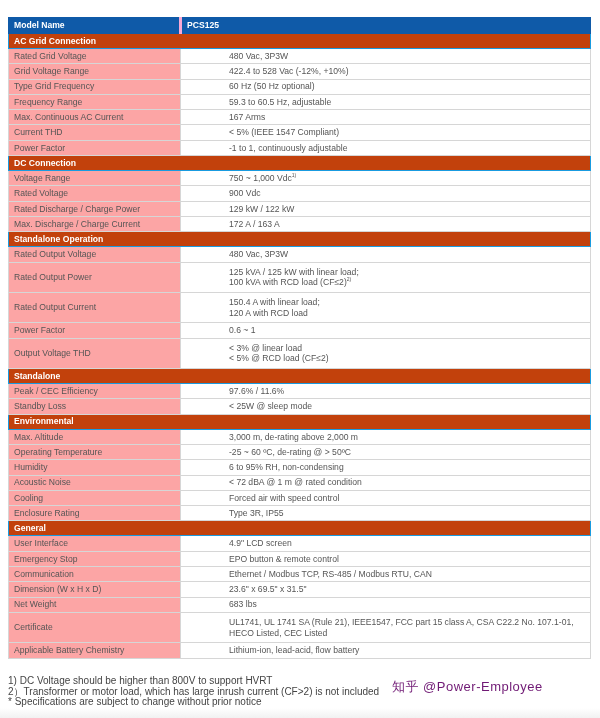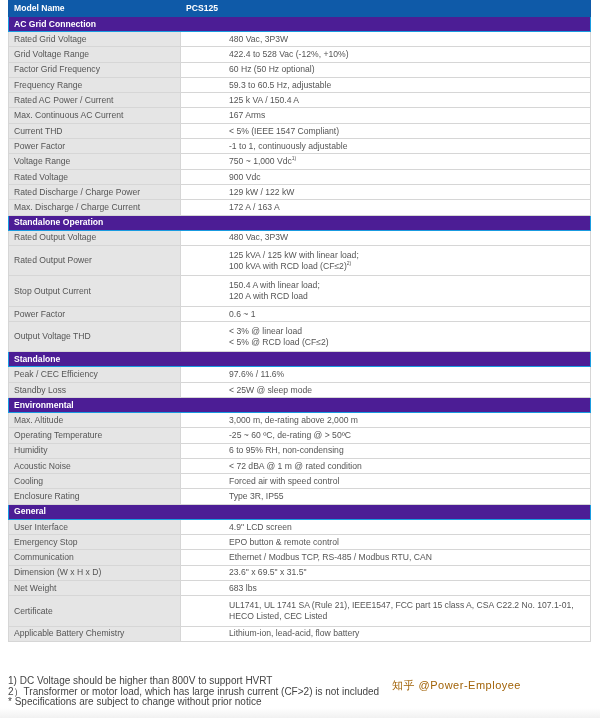--- a/index.html
+++ b/index.html
@@ -1,31 +1,31 @@
 <!DOCTYPE html>
 <html><head>
 <meta charset="utf-8">
 <style>
   html, body { margin: 0; padding: 0; background: #ffffff; }
   body { width: 600px; height: 718px; position: relative; overflow: hidden;
          font-family: "Liberation Sans", sans-serif; }
-  .spec-table { position: absolute; left: 8px; top: 0; width: 583px;
+  .spec-table { position: absolute; left: 8px; top: 17px; width: 583px;
                 border-collapse: collapse; table-layout: fixed; font-size: 8.6px; }
   .spec-table td { padding: 0 0 0 5px; border: 1px solid #d6d6d6; color: #555; line-height: 10.5px; }
   .spec-table col.c1 { width: 172px; }
   .row-header td { background: #0f5aa8; color: #fff; font-weight: bold; height: 15px; border-color: #0f5aa8; }
-  .row-header td.val { border-left: 1px solid #f9a8d4; }
-  .row-section td { background: #4c1d95; color: #fff; font-weight: bold; height: 14px; border-color: #199be0; }
+  .row-header td.val { border-left: 3px solid #f9a8d4; }
+  .row-section td { background: #c2410c; color: #fff; font-weight: bold; height: 14px; border-color: #199be0; }
   .row-data td { height: 14.3px; background: #fff; }
-  .row-data td.key { background: #e5e5e5; }
+  .row-data td.key { background: #fca5a5; }
   .row-data.double td { height: 29.4px; }
   .row-data td.val { white-space: pre-line; padding-left: 48px; }
   sup { font-size: 5px; vertical-align: super; line-height: 0; }
   .footnotes { position: absolute; left: 8px; top: 676px; font-size: 10px; color: #444; line-height: 10.6px; }
-  .watermark { position: absolute; left: 392px; top: 678px; font-size: 11px; color: #a16207; letter-spacing: 0.5px; }
+  .watermark { position: absolute; left: 392px; top: 678px; font-size: 13px; color: #701a75; letter-spacing: 0.5px; }
   .bottom-shade { position: absolute; left: 0; top: 708px; width: 600px; height: 10px;
                   background: linear-gradient(#ffffff, #f1f1f1); }
 </style>
 </head>
 <body>
 
 <table class="spec-table">
   <colgroup>
       <col class="c1">
       <col>
@@ -40,42 +40,41 @@
       </tr>
       <tr class="row-data">
         <td class="key">Rated Grid Voltage</td>
         <td class="val"><span>480 Vac, 3P3W</span></td>
       </tr>
       <tr class="row-data">
         <td class="key">Grid Voltage Range</td>
         <td class="val"><span>422.4 to 528 Vac (-12%, +10%)</span></td>
       </tr>
       <tr class="row-data">
-        <td class="key">Factor Grid Frequency</td>
+        <td class="key">Type Grid Frequency</td>
         <td class="val"><span>60 Hz (50 Hz optional)</span></td>
       </tr>
       <tr class="row-data">
         <td class="key">Frequency Range</td>
         <td class="val"><span>59.3 to 60.5 Hz, adjustable</span></td>
-      </tr>
-      <tr class="row-data">
-        <td class="key">Rated AC Power / Current</td>
-        <td class="val"><span>125 k VA / 150.4 A</span></td>
       </tr>
       <tr class="row-data">
         <td class="key">Max. Continuous AC Current</td>
         <td class="val"><span>167 Arms</span></td>
       </tr>
       <tr class="row-data">
         <td class="key">Current THD</td>
         <td class="val"><span>&lt; 5% (IEEE 1547 Compliant)</span></td>
       </tr>
       <tr class="row-data">
         <td class="key">Power Factor</td>
         <td class="val"><span>-1 to 1, continuously adjustable</span></td>
+      </tr>
+      <tr class="row-section">
+        <td colspan="2">DC Connection</td>
       </tr>
       <tr class="row-data">
         <td class="key">Voltage Range</td>
         <td class="val"><span>750 ~ 1,000 Vdc</span><sup>1)</sup></td>
       </tr>
       <tr class="row-data">
         <td class="key">Rated Voltage</td>
         <td class="val"><span>900 Vdc</span></td>
       </tr>
       <tr class="row-data">
@@ -92,21 +91,21 @@
       <tr class="row-data">
         <td class="key">Rated Output Voltage</td>
         <td class="val"><span>480 Vac, 3P3W</span></td>
       </tr>
       <tr class="row-data double">
         <td class="key">Rated Output Power</td>
         <td class="val"><span>125 kVA / 125 kW with linear load;
 100 kVA with RCD load (CF≤2)</span><sup>2)</sup></td>
       </tr>
       <tr class="row-data double">
-        <td class="key">Stop Output Current</td>
+        <td class="key">Rated Output Current</td>
         <td class="val"><span>150.4 A with linear load;
 120 A with RCD load</span></td>
       </tr>
       <tr class="row-data">
         <td class="key">Power Factor</td>
         <td class="val"><span>0.6 ~ 1</span></td>
       </tr>
       <tr class="row-data double">
         <td class="key">Output Voltage THD</td>
         <td class="val"><span>&lt; 3% @ linear load

